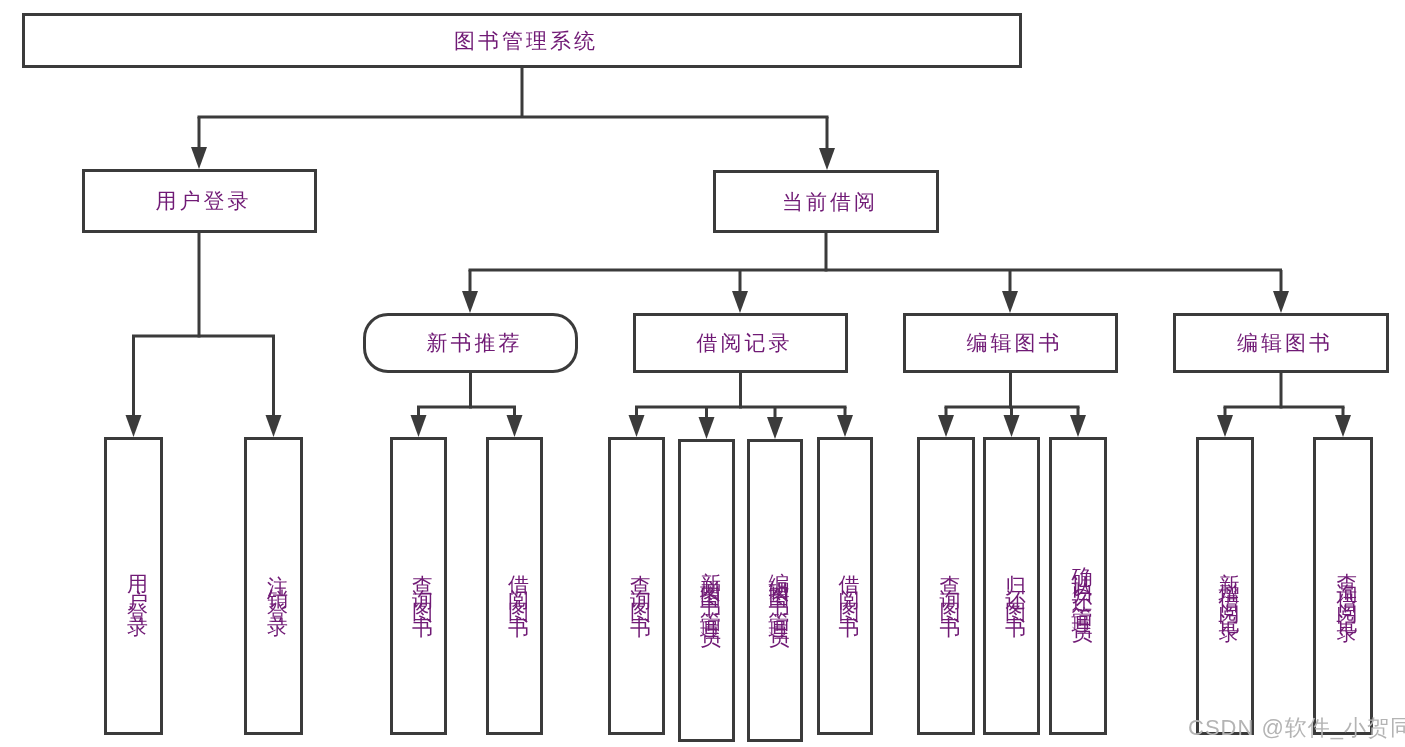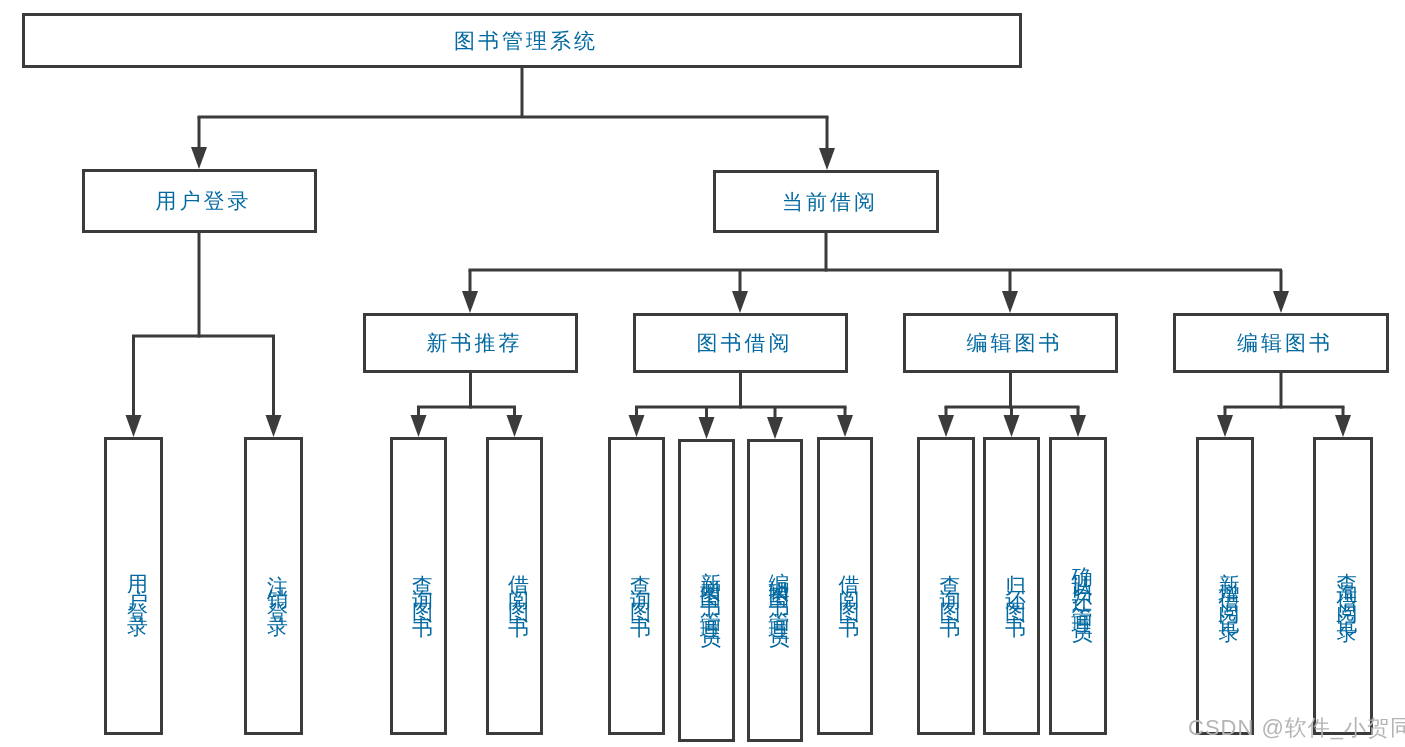--- a/index.html
+++ b/index.html
@@ -1,21 +1,21 @@
 <!DOCTYPE html>
 <html><head>
 <meta charset="utf-8">
 <style>
   html,body{margin:0;padding:0;background:#ffffff;}
   body{font-family:"Liberation Sans","DejaVu Sans",sans-serif;}
   #canvas{position:relative;width:1405px;height:747px;background:#ffffff;overflow:hidden;}
   #wires{position:absolute;left:0;top:0;z-index:1;}
   .node{
     position:absolute;box-sizing:border-box;border:3px solid #3b3b3b;background:#ffffff;
-    display:flex;align-items:center;justify-content:center;color:#0369a1;z-index:2;padding-left:8px;
+    display:flex;align-items:center;justify-content:center;color:#701a75;z-index:2;padding-left:8px;
   }
   .h-label{font-size:21px;letter-spacing:3px;white-space:nowrap;}
   .v-label{
     writing-mode:vertical-rl;text-orientation:mixed;
     font-size:21px;white-space:nowrap;
   }
   .sp4{letter-spacing:14px;}
   .sp6{letter-spacing:10px;}
   .sp9{letter-spacing:8px;}
   #watermark{
@@ -98,25 +98,25 @@
     <span class="h-label">图书管理系统</span>
   </div>
 
   <div class="node" style="left:82px;top:169px;width:235px;height:64px;">
     <span class="h-label">用户登录</span>
   </div>
   <div class="node" style="left:713px;top:170px;width:226px;height:63px;">
     <span class="h-label">当前借阅</span>
   </div>
 
-  <div class="node" style="left:363px;top:313px;width:215px;height:60px;">
+  <div class="node" style="left:363px;top:313px;width:215px;height:60px;border-radius:25px;">
     <span class="h-label">新书推荐</span>
   </div>
   <div class="node" style="left:633px;top:313px;width:215px;height:60px;">
-    <span class="h-label">图书借阅</span>
+    <span class="h-label">借阅记录</span>
   </div>
   <div class="node" style="left:903px;top:313px;width:215px;height:60px;">
     <span class="h-label">编辑图书</span>
   </div>
   <div class="node" style="left:1173px;top:313px;width:216px;height:60px;">
     <span class="h-label">编辑图书</span>
   </div>
 
   <div class="node" style="left:104px;top:437px;width:59px;height:298px;">
     <span class="v-label sp4">用户登录</span>

